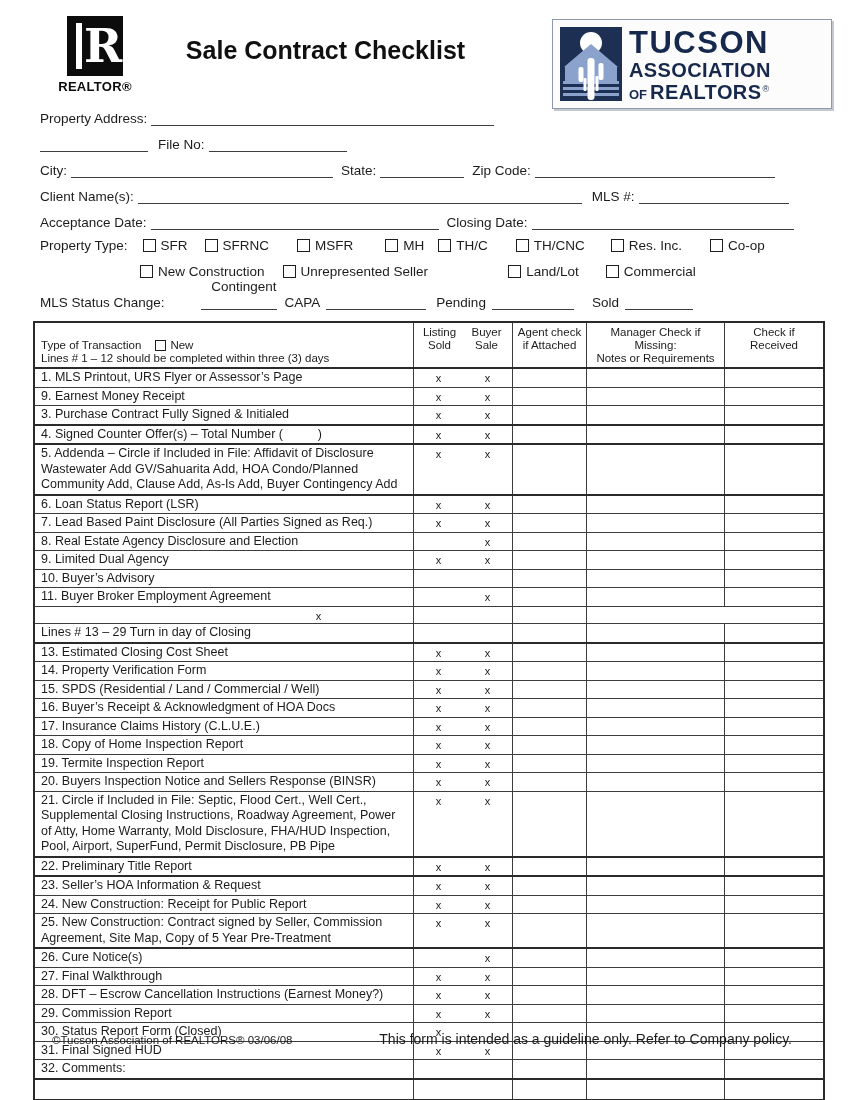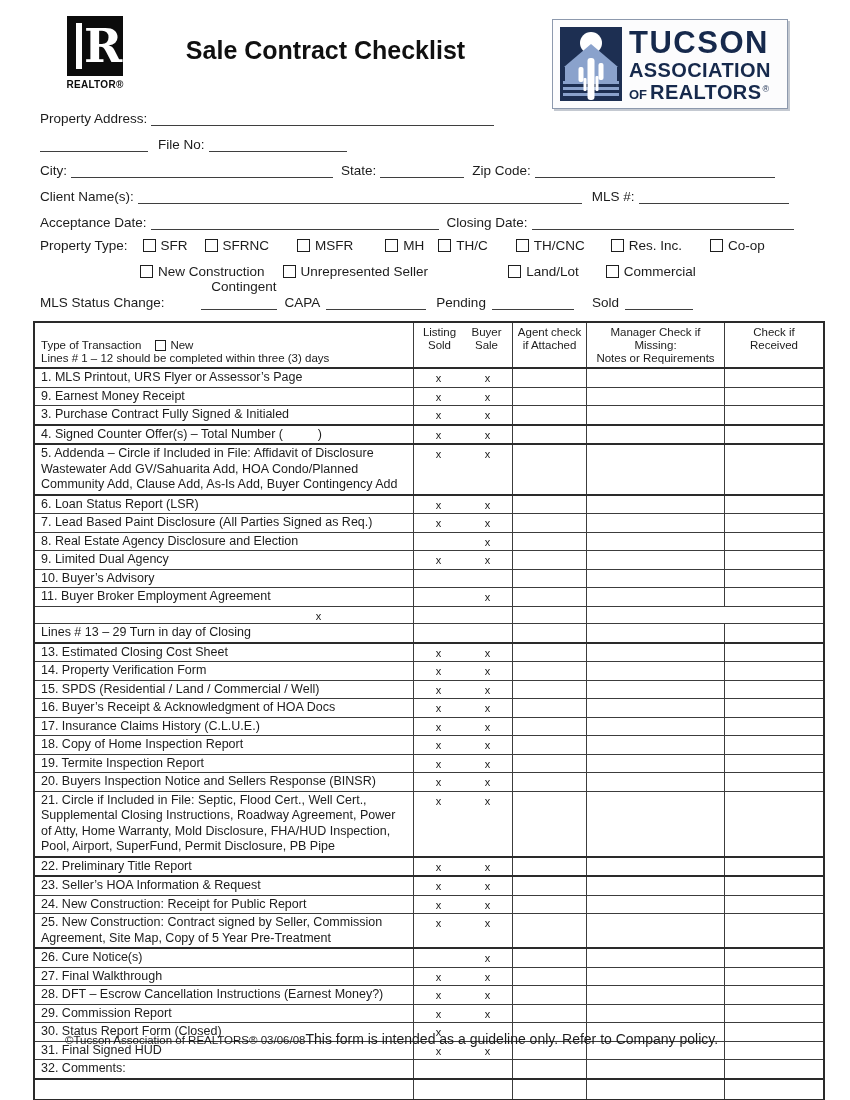--- a/index.html
+++ b/index.html
@@ -6,23 +6,23 @@
   html,body{background:#ffffff}
   body{width:850px;height:1100px;font-family:"Liberation Sans",sans-serif;color:#1c1c1c;position:relative;overflow:hidden}
   .page{position:relative;width:850px;height:1100px;padding-top:10px}
 
   
   .topbar{position:relative;height:88px}
   .realtor{position:absolute;left:50px;top:6px;width:90px;text-align:center}
   .r-box{width:56px;height:60px;background:#0c0c0c;margin:0 auto;position:relative}
   .r-bar{position:absolute;left:9px;top:7px;width:6px;height:46px;background:#fff}
   .r-letter{position:absolute;left:17px;top:1px;font-family:"DejaVu Serif",serif;font-weight:bold;font-size:46px;line-height:58px;color:#fff}
-  .r-caption{font-size:10px;font-weight:bold;margin-top:3px;letter-spacing:.3px;color:#0c0c0c}
+  .r-caption{font-size:13px;font-weight:bold;margin-top:3px;letter-spacing:.3px;color:#0c0c0c}
   .title{position:absolute;left:183px;top:26px;width:285px;text-align:center;font-size:25px;font-weight:bold;color:#101010;white-space:nowrap}
-  .tar{position:absolute;left:552px;top:9px;width:236px;height:90px;background:#fcfcfd;border:1px solid #8d99ad;box-shadow:2px 2px 0 #c4c9d1;display:flex;align-items:center;padding:7px 5px 7px 7px}
+  .tar{position:absolute;left:552px;top:9px;width:280px;height:90px;background:#fcfcfd;border:1px solid #8d99ad;box-shadow:2px 2px 0 #c4c9d1;display:flex;align-items:center;padding:7px 5px 7px 7px}
   .tar-icon{width:62px;height:74px;background:#1d2f52;position:relative;overflow:hidden;flex:0 0 auto}
   .tar-sun{position:absolute;top:5px;left:50%;transform:translateX(-50%);width:22px;height:22px;border-radius:50%;background:#fff}
   .tar-roof{position:absolute;top:17px;left:50%;transform:translateX(-50%);width:0;height:0;border-left:27px solid transparent;border-right:27px solid transparent;border-bottom:23px solid #8aa2cc}
   .tar-house{position:absolute;top:40px;left:5px;right:5px;height:15px;background:#8aa2cc}
   .tar-stripes{position:absolute;left:3px;right:3px;bottom:2px;height:18px;background:repeating-linear-gradient(180deg,#8aa2cc 0 3px,#1d2f52 3px 6px)}
   .tar-cactus{position:absolute;left:50%;transform:translateX(-50%);top:31px;width:7px;height:42px;background:#fff;border-radius:3px}
   .tar-cactus::before{content:"";position:absolute;left:-9px;top:9px;width:5px;height:15px;background:#fff;border-radius:2px;box-shadow:4px 10px 0 -1px #fff}
   .tar-cactus::after{content:"";position:absolute;right:-9px;top:5px;width:5px;height:17px;background:#fff;border-radius:2px;box-shadow:-4px 12px 0 -1px #fff}
   .tar-text{margin-left:7px;color:#16294c;line-height:1;flex:1}
   .tar-t1{font-size:31px;font-weight:bold;letter-spacing:1.5px}
@@ -59,21 +59,21 @@
   .trow:first-child{border-top:none}
   .trow.thick{border-top-width:2px;border-top-color:#2a2a2a}
   .trow.empty{min-height:21px}
   .cell{border-right:1px solid #3c3c3c;min-height:16.5px}
   .cell:last-child{border-right:none}
   .lbl{font-size:12.5px;line-height:15.5px;padding:1px 8px 1px 6px}
   .marks{display:flex;align-items:flex-start;font-size:11px;line-height:14px;padding-top:2px}
   .m-half{width:50%;text-align:center}
 
   
-  .footer{position:absolute;left:65px;right:58px;top:1031px;display:flex;justify-content:flex-start;align-items:baseline;white-space:nowrap}
+  .footer{position:absolute;left:52px;right:58px;top:1031px;display:flex;justify-content:space-between;align-items:baseline;white-space:nowrap}
   .f-left{font-size:11.5px}
   .f-right{font-size:14px}
 </style>
 </head>
 <body>
 
 <div class="page">
 
   <div class="topbar">
     <div class="realtor">

